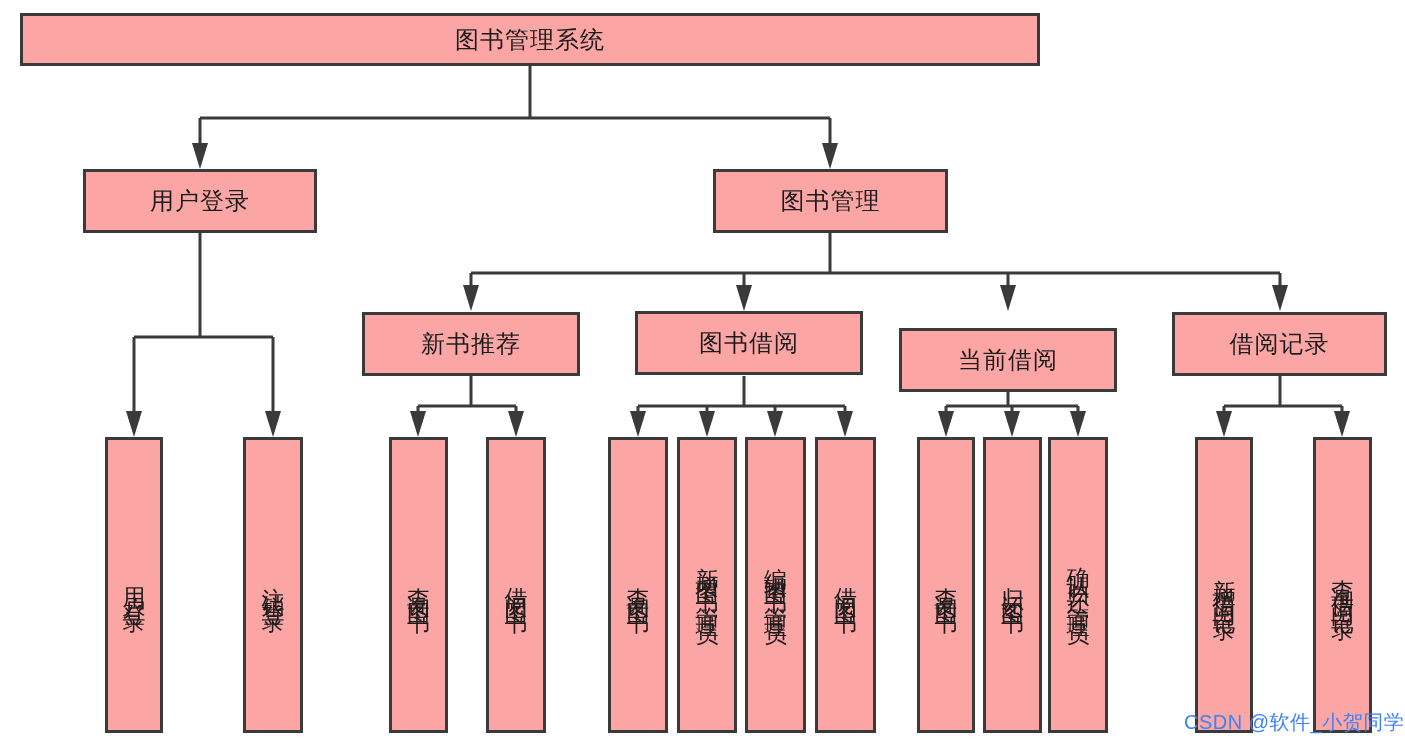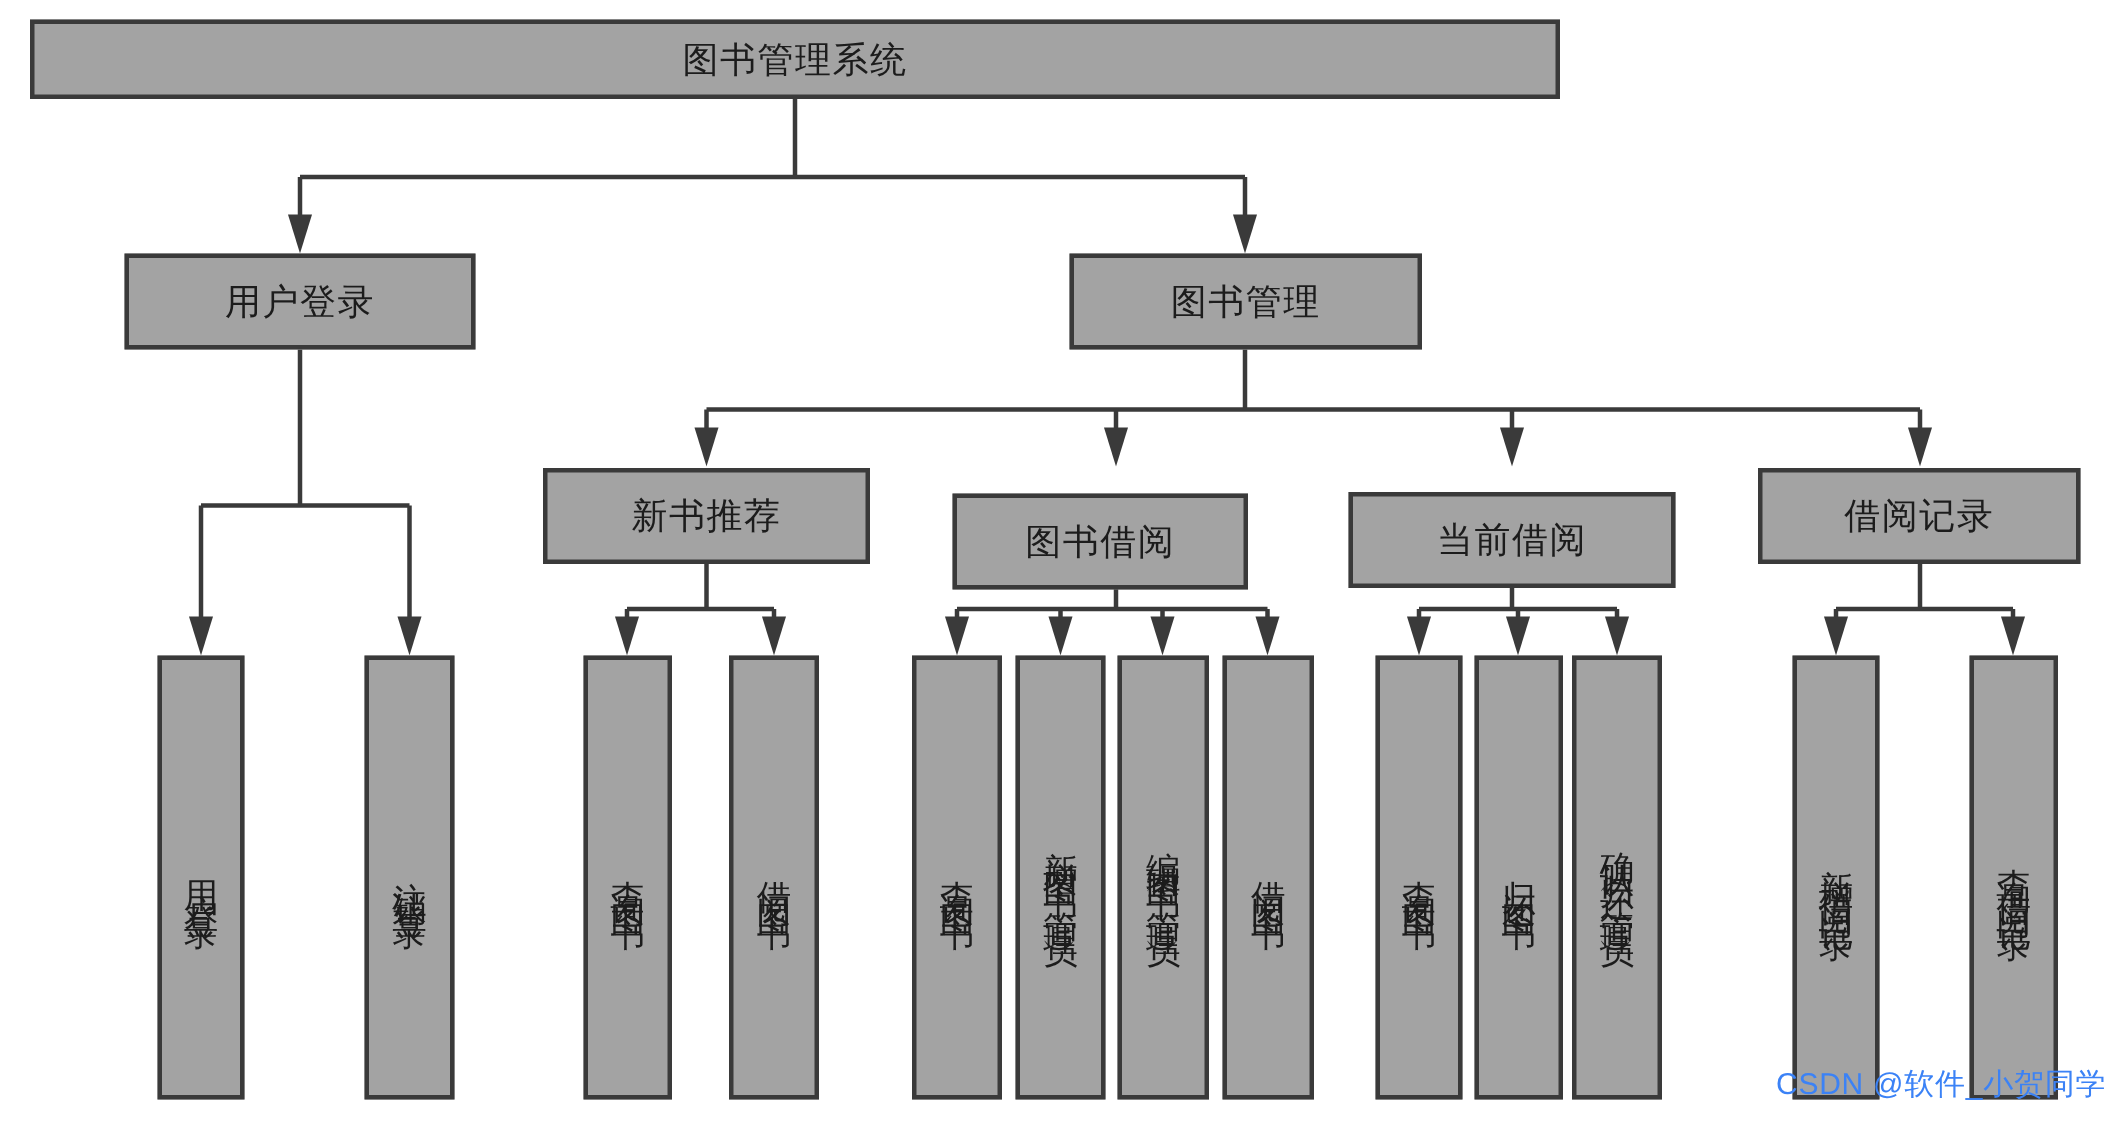--- a/index.html
+++ b/index.html
@@ -17,21 +17,21 @@
   }
   #connectors {
     position: absolute;
     left: 0;
     top: 0;
     z-index: 1;
   }
   .node {
     position: absolute;
     box-sizing: border-box;
-    background: #a3a3a3;
+    background: #fca5a5;
     border: 3px solid #3a3a3a;
     display: flex;
     align-items: center;
     justify-content: center;
     color: #1c1c1c;
     z-index: 2;
   }
   .node.h {
     font-size: 24px;
     letter-spacing: 1px;
@@ -132,21 +132,21 @@
       <polygon points="1334,411 1350,411 1342,437"></polygon>
     </g>
   </svg>
 
   <div class="node h" style="left:20px; top:13px; width:1020px; height:53px;">图书管理系统</div>
 
   <div class="node h" style="left:83px; top:169px; width:234px; height:64px;">用户登录</div>
   <div class="node h" style="left:713px; top:169px; width:235px; height:64px;">图书管理</div>
 
   <div class="node h" style="left:362px; top:312px; width:218px; height:64px;">新书推荐</div>
-  <div class="node h" style="left:635px; top:329px; width:197px; height:64px;">图书借阅</div>
+  <div class="node h" style="left:635px; top:311px; width:228px; height:64px;">图书借阅</div>
   <div class="node h" style="left:899px; top:328px; width:218px; height:64px;">当前借阅</div>
   <div class="node h" style="left:1172px; top:312px; width:215px; height:64px;">借阅记录</div>
 
   <div class="node v" style="left:105px; top:437px; width:58px; height:296px;">
     <span class="vtext">用户登录</span>
   </div>
   <div class="node v" style="left:243px; top:437px; width:60px; height:296px;">
     <span class="vtext">注销登录</span>
   </div>
 

